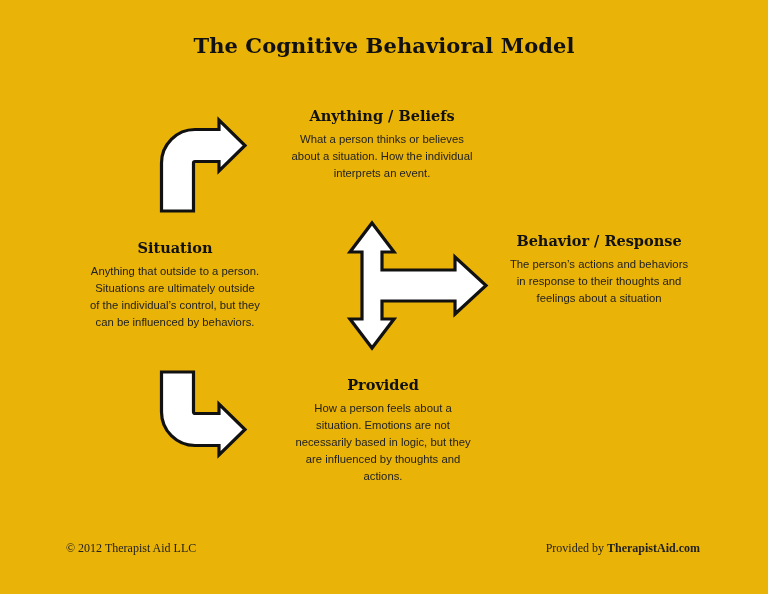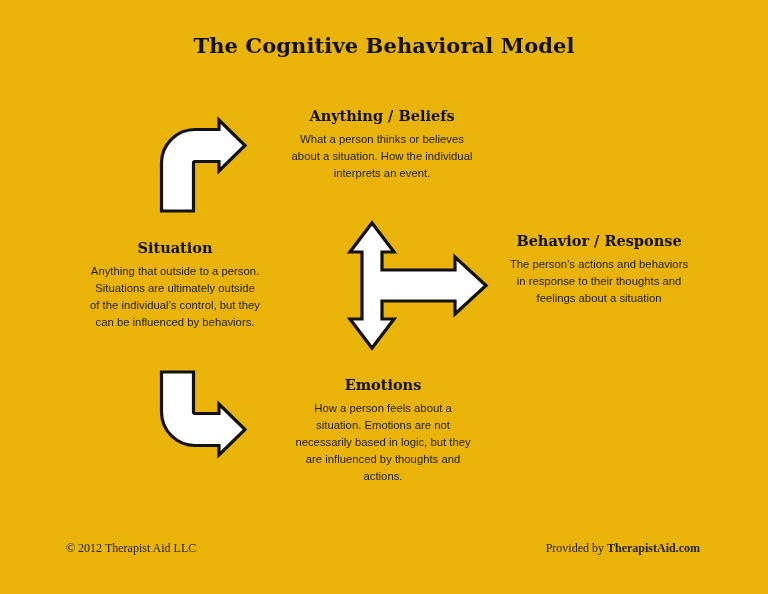--- a/index.html
+++ b/index.html
@@ -174,21 +174,21 @@
     <div class="node-heading">Situation</div>
     <div class="node-body">Anything that outside to a person. Situations are ultimately outside of the individual’s control, but they can be influenced by behaviors.</div>
   </div>
 
   <div class="node" id="node-behavior">
     <div class="node-heading">Behavior / Response</div>
     <div class="node-body">The person’s actions and behaviors in response to their thoughts and feelings about a situation</div>
   </div>
 
   <div class="node" id="node-emotions">
-    <div class="node-heading">Emotions</div>
+    <div class="node-heading">Provided</div>
     <div class="node-body">How a person feels about a situation. Emotions are not necessarily based in logic, but they are influenced by thoughts and actions.</div>
   </div>
 
   <div class="footer-text" id="footer-left">© 2012 Therapist Aid LLC</div>
 
   <div class="footer-text" id="footer-right">
     <span>Provided by </span><span class="brand">TherapistAid.com</span>
   </div>
 
 </div>

